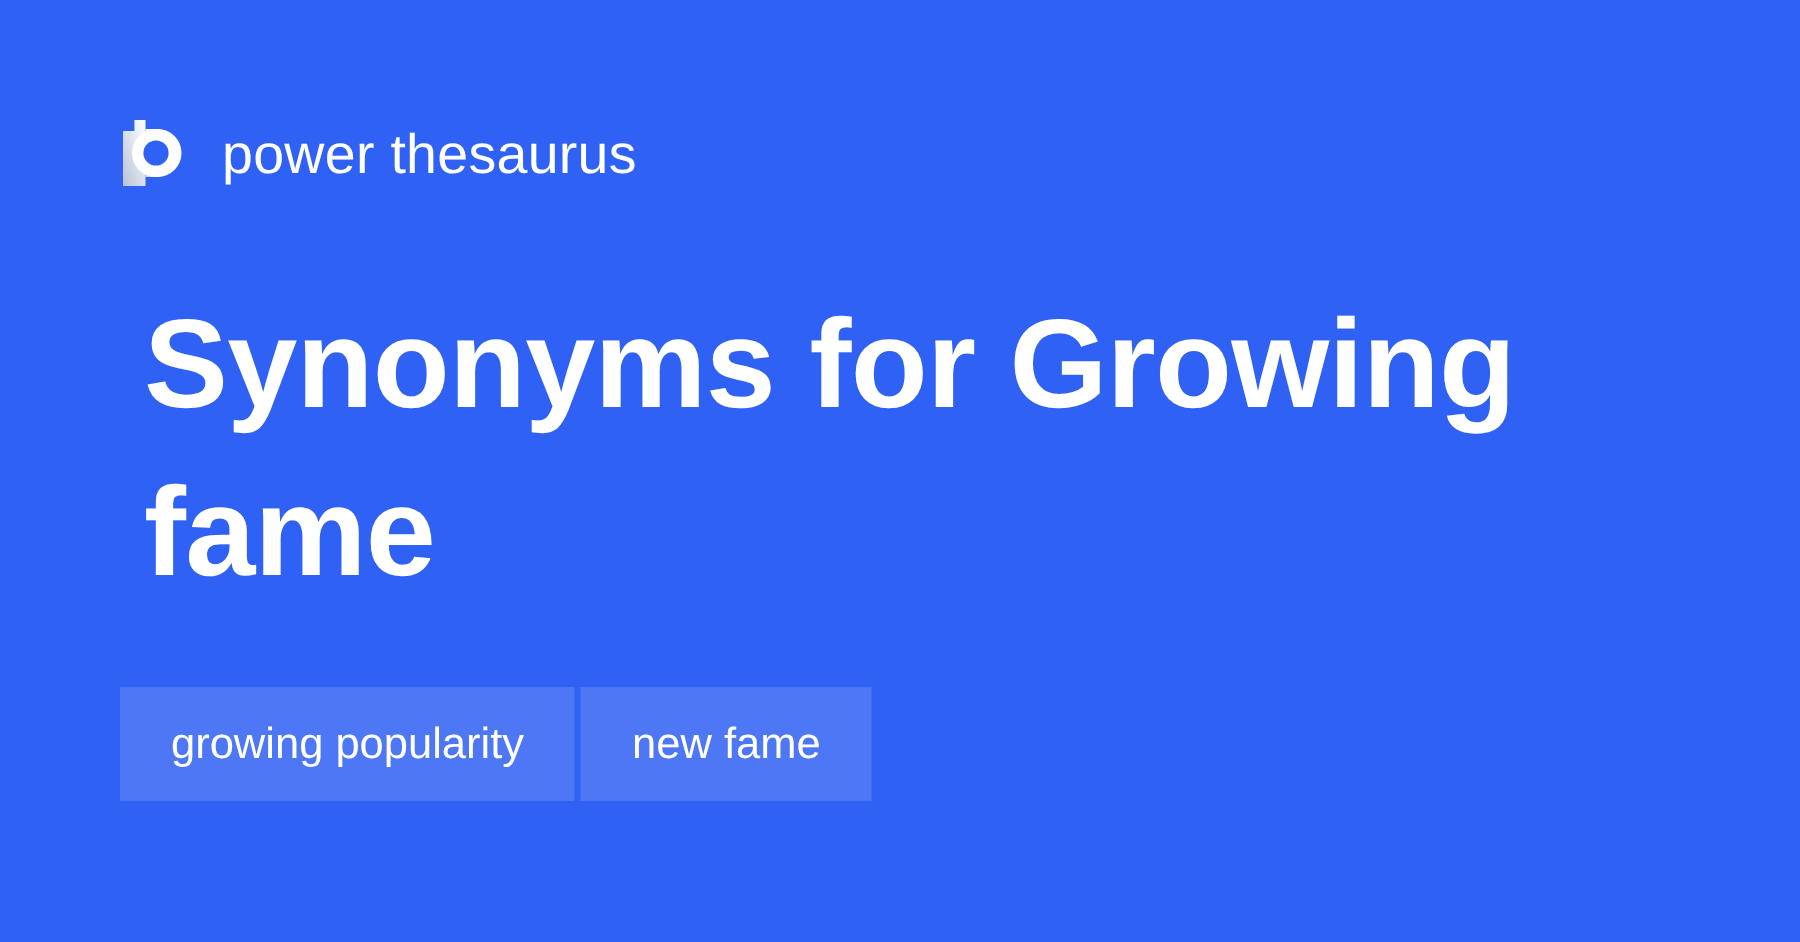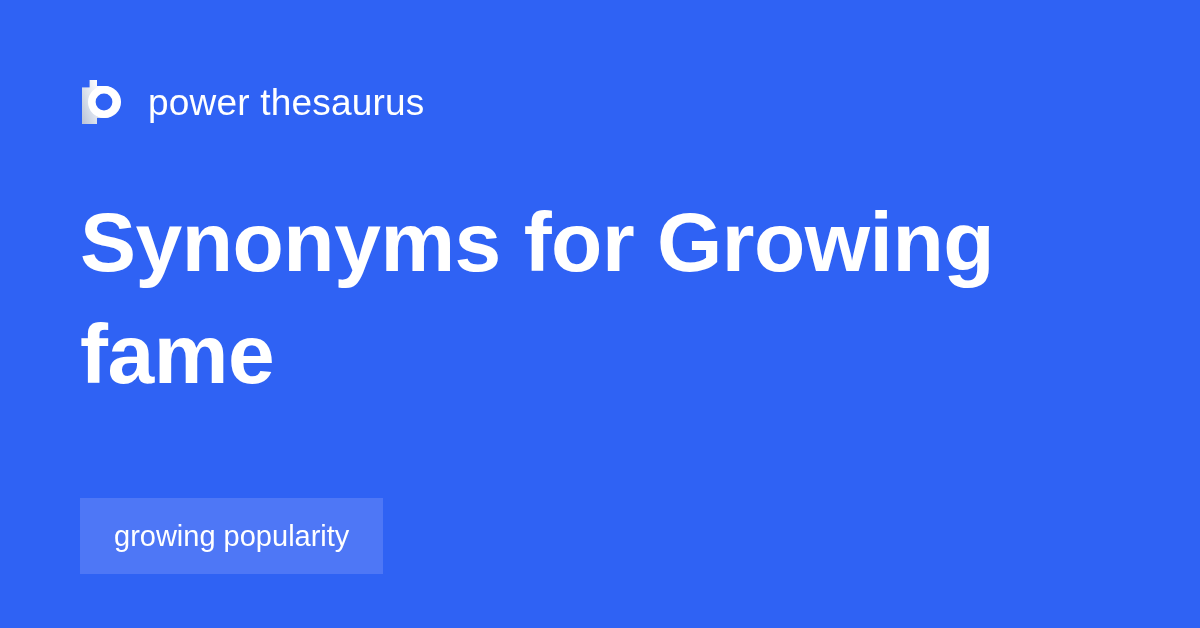--- a/index.html
+++ b/index.html
@@ -42,36 +42,36 @@
     line-height: 1;
     font-weight: 400;
     color: #ffffff;
     letter-spacing: 0.2px;
     white-space: nowrap;
   }
 
   
   .headline {
     position: absolute;
-    left: 80px;
+    left: 96px;
     top: 186px;
     width: 1000px;
     margin: 0;
     font-size: 84px;
     line-height: 112px;
     font-weight: 700;
     color: #ffffff;
     letter-spacing: -0.5px;
   }
 
   
   .chips {
     position: absolute;
     left: 80px;
-    top: 498px;
+    top: 458px;
     display: flex;
     align-items: stretch;
     gap: 4px;
   }
   .chip {
     height: 76px;
     box-sizing: border-box;
     display: flex;
     align-items: center;
     justify-content: center;
@@ -120,15 +120,18 @@
     </span>
     <span class="brand-name">power thesaurus</span>
   </div>
 
   <h1 class="headline">Synonyms for Growing fame</h1>
 
   <div class="chips">
     <div class="chip">
       <span class="chip-label">growing popularity</span>
     </div>
+    <div class="chip">
+      <span class="chip-label">new fame</span>
+    </div>
   </div>
 
 </div>
 
 </body></html>

